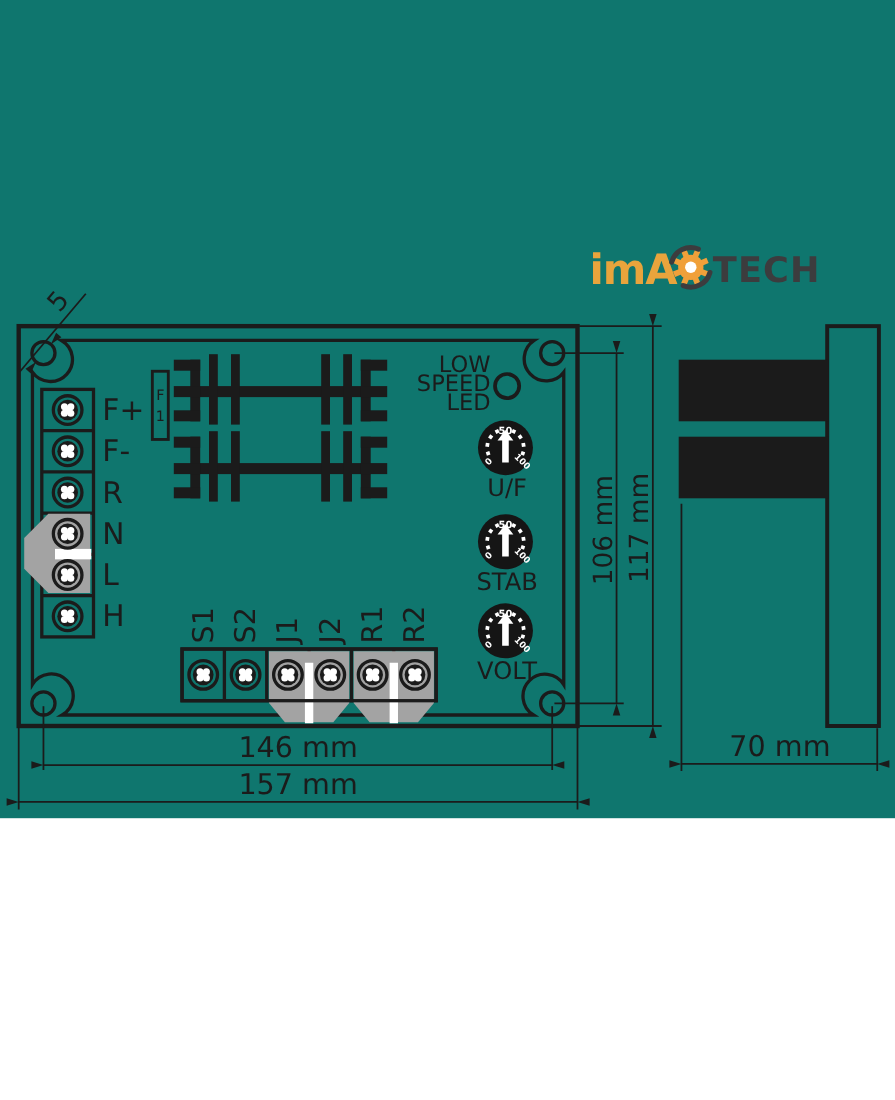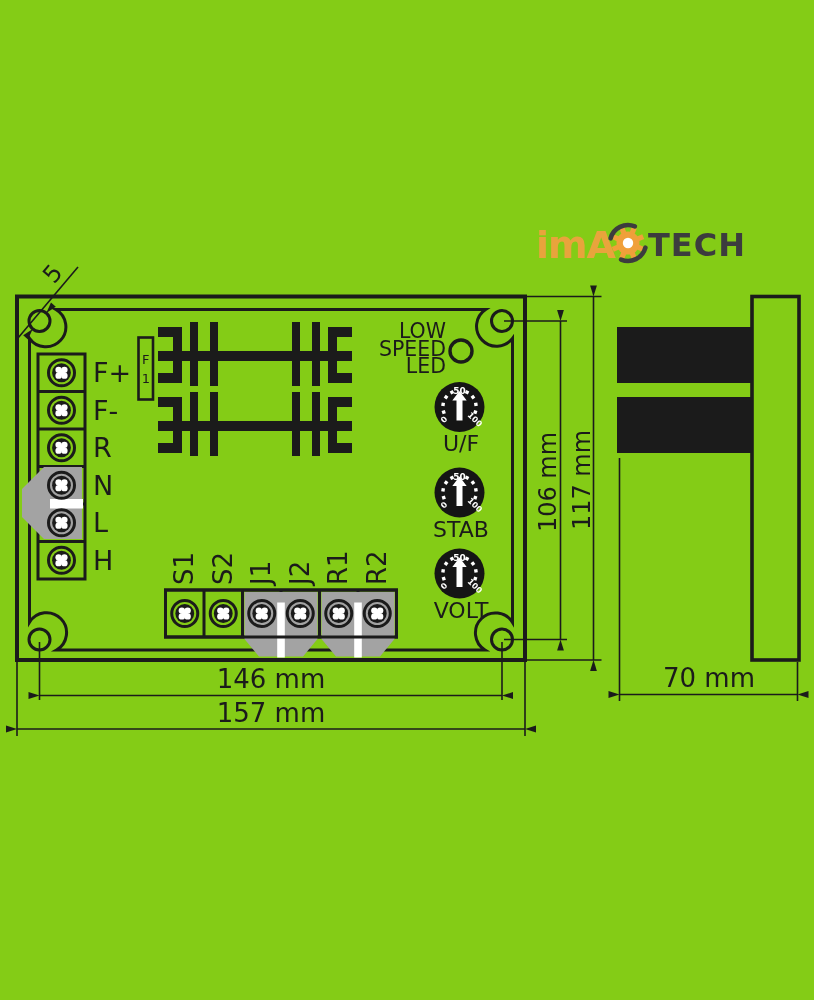--- a/index.html
+++ b/index.html
@@ -2,21 +2,21 @@
 <html style="--line: #1b1b1b; --gray: #a3a3a3; --gold: #e8a43c; --dark: #3c3c3e;"><head>
 <meta charset="utf-8">
 <style>
   :root{
     --line:#1b1b1b;
     --gray:#a3a3a3;
     --gold:#e8a43c;
     --dark:#3c3c3e;
   }
   html,body{margin:0;padding:0;background:#ffffff;}
-  .stage{position:relative;width:814px;height:1000px;background:#84cc16;overflow:hidden;}
+  .stage{position:relative;width:814px;height:744px;background:#0f766e;overflow:hidden;}
   svg{position:absolute;left:0;top:0;}
   svg text{font-family:"DejaVu Sans","Liberation Sans",sans-serif;fill:var(--line);}
   .ln{stroke:var(--line);fill:none;}
   .fillln{fill:var(--line);stroke:none;}
   .w40{stroke-width:4;}
   .w36{stroke-width:3.6;}
   .w30{stroke-width:3;}
   .w34{stroke-width:3.4;}
   .w26{stroke-width:2.6;}
   .thin{stroke:var(--line);stroke-width:1.6;fill:none;}

